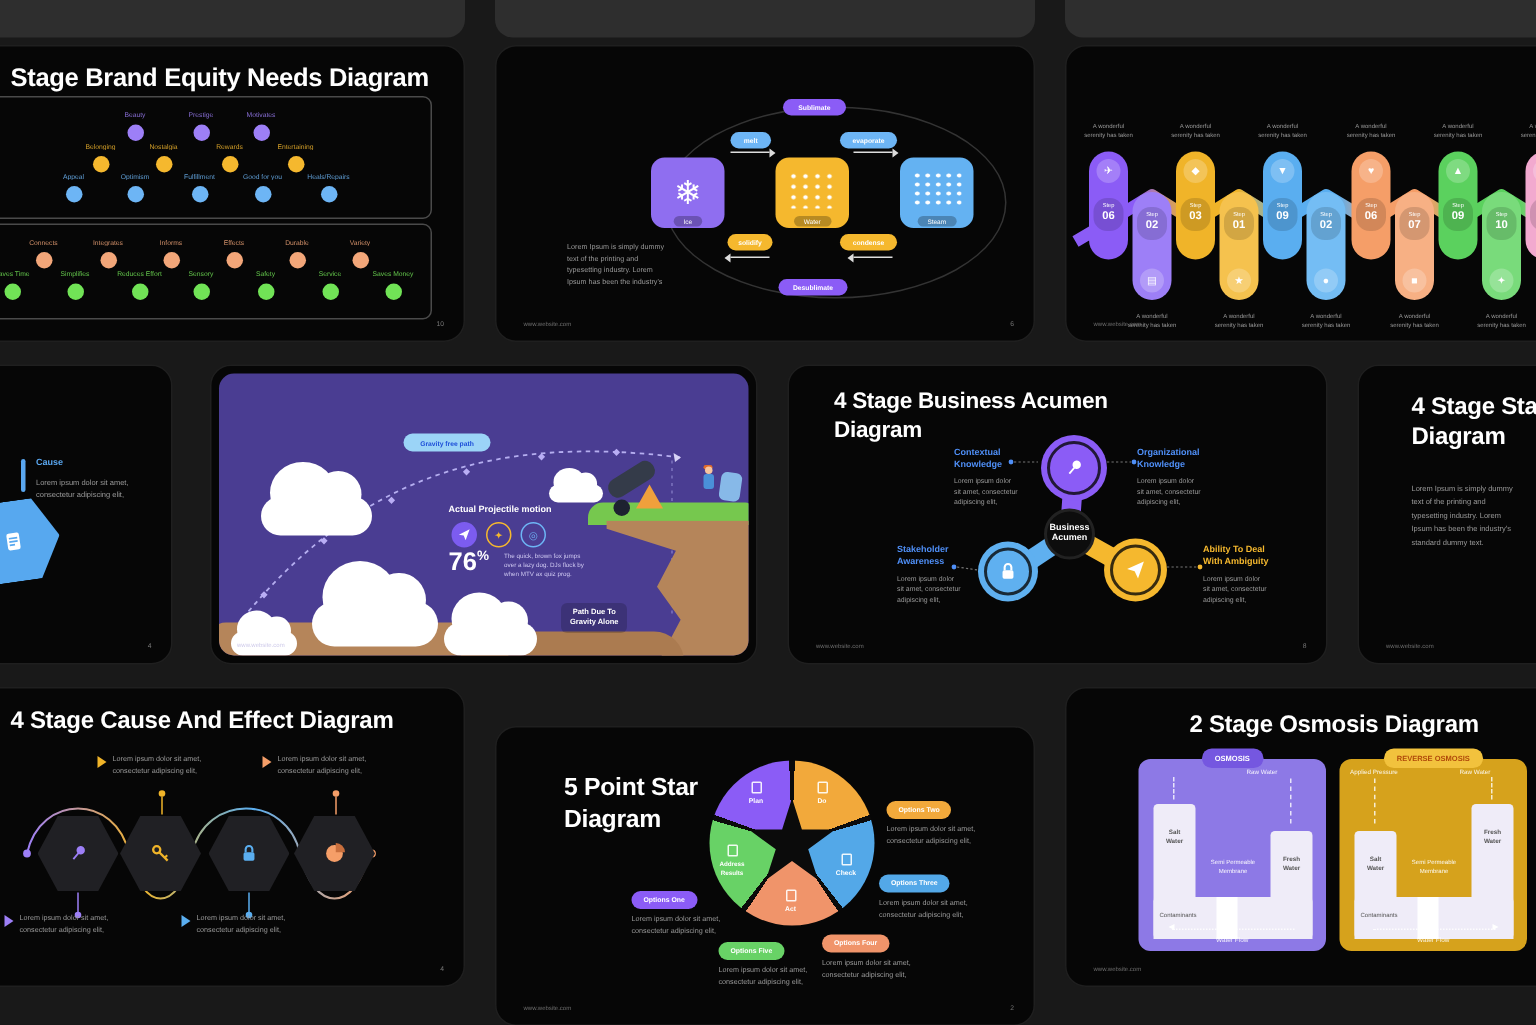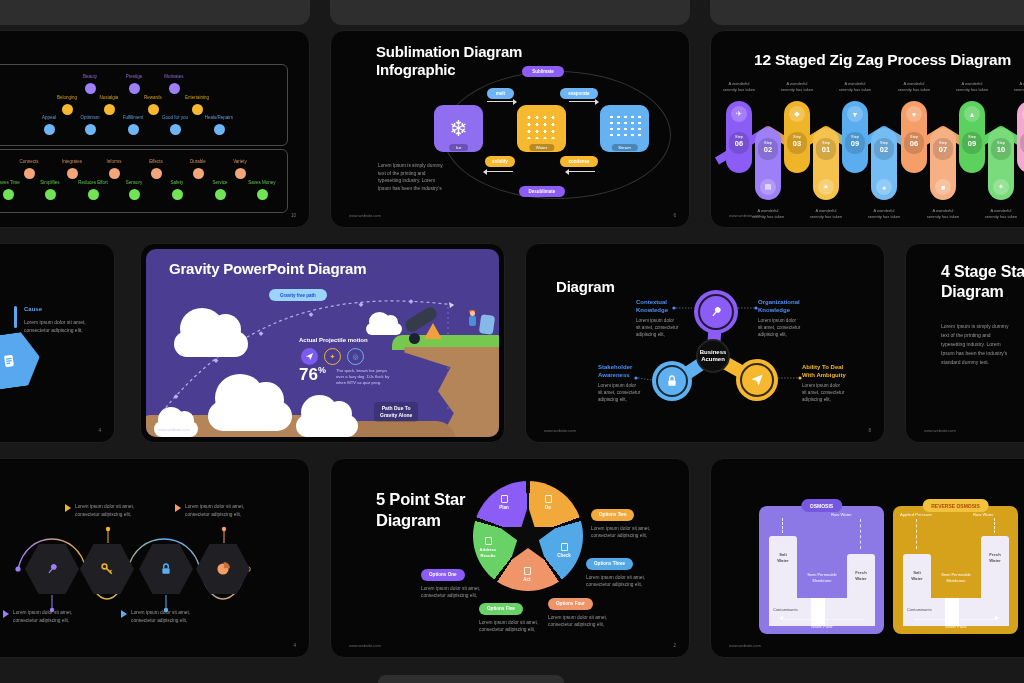--- a/index.html
+++ b/index.html
@@ -130,21 +130,21 @@
 .hex{position:absolute;top:85px;width:54px;height:50px;background:#202024;clip-path:polygon(25% 0,75% 0,100% 50%,75% 100%,25% 100%,0 50%);display:flex;align-items:center;justify-content:center}
 #hx1{left:58px}#hx2{left:113px}#hx3{left:172px}#hx4{left:229px}
 .ceb{position:absolute;display:flex;gap:4px}
 .ceb .tri{width:0;height:0;border-top:4px solid transparent;border-bottom:4px solid transparent;border-left:6px solid var(--c);margin-top:1px}
 .ceb .clines{font-size:4.8px;color:#999;line-height:7.5px}
 .cebs .ceb:nth-child(1){left:98px;top:44px}
 .cebs .ceb:nth-child(2){left:208px;top:44px}
 .cebs .ceb:nth-child(3){left:36px;top:150px}
 .cebs .ceb:nth-child(4){left:154px;top:150px}
 
-#s-star{left:330px;top:458px;width:360px;height:200px}
+#s-star{left:330px;top:484px;width:360px;height:200px}
 #s-star .ttl{left:45px;top:30px;font-size:16.5px;line-height:21px;white-space:normal}
 .wheel5{position:absolute;left:142px;top:22px;width:110px;height:110px;border-radius:50%;background:conic-gradient(from 0deg,#0b0b0b 0 2deg,#f2a93b 2deg 70deg,#0b0b0b 70deg 74deg,#53a8e8 74deg 142deg,#0b0b0b 142deg 146deg,#f0946a 146deg 214deg,#0b0b0b 214deg 218deg,#68d266 218deg 286deg,#0b0b0b 286deg 290deg,#8b5cf6 290deg 358deg,#0b0b0b 358deg 360deg)}
 .star{position:absolute;left:167px;top:47px;width:60px;height:60px;background:#0b0b0b;clip-path:polygon(50% 0%,61% 35%,98% 35%,68% 57%,79% 91%,50% 70%,21% 91%,32% 57%,2% 35%,39% 35%)}
 .seglab{position:absolute;width:40px;text-align:center;color:#fff;font-size:4.5px;font-weight:bold;line-height:5.5px}
 .segicon{width:7px;height:8px;border:1px solid rgba(255,255,255,.9);border-radius:1px;margin:0 auto 2px}
 #sg-plan{left:153px;top:36px}#sg-do{left:197px;top:36px}#sg-check{left:213px;top:84px}#sg-act{left:176px;top:108px}#sg-ar{left:137px;top:78px;font-size:4.2px}
 .sopt{position:absolute;width:86px}
 .spill{display:inline-flex;height:12px;border-radius:6px;background:var(--c);color:#fff;font-size:4.6px;font-weight:bold;align-items:center;padding:0 8px;white-space:nowrap}
 .slor{font-size:4.8px;color:#999;line-height:7.5px;margin-top:4px;white-space:nowrap}
 .sopts .sopt:nth-child(1){left:90px;top:103px}
@@ -184,20 +184,21 @@
 <body>
 
 <div class="stage">
 
   <div class="band" id="band1"></div>
   <div class="band" id="band2"></div>
   <div class="band" id="band3"></div>
   <div class="nextrow"></div>
 
   <div class="slide" id="s-brand">
+    <div class="ttl">Stage Brand Equity Needs Diagram</div>
     <div class="bebox" id="be-box1"></div>
     <div class="bebox" id="be-box2"></div>
     <div class="berow" id="be-purple" style="--c: #9d7ff7;">
         <div class="ditem">
           <div class="lbl">Beauty</div>
           <div class="dot"></div>
         </div>
         <div class="ditem">
           <div class="lbl">Prestige</div>
           <div class="dot"></div>
@@ -300,24 +301,20 @@
         </div>
         <div class="ditem">
           <div class="lbl">Saves Money</div>
           <div class="dot"></div>
         </div>
       </div>
     <div class="pgnum">10</div>
   </div>
 
   <div class="slide" id="s-subl">
-    <div class="ttl">
-      <span>Sublimation Diagram</span><br>
-      <span>Infographic</span>
-    </div>
     <div class="ellipse"></div>
     <div class="sq" id="sq-ice">
       <span class="snow">❄</span>
       <span class="sqlbl">Ice</span>
     </div>
     <div class="sq" id="sq-water">
       <div class="molecules"></div>
       <span class="sqlbl">Water</span>
     </div>
     <div class="sq" id="sq-steam">
@@ -340,21 +337,20 @@
       <div>Lorem Ipsum is simply dummy</div>
       <div>text of the printing and</div>
       <div>typesetting industry. Lorem</div>
       <div>Ipsum has been the industry's</div>
     </div>
     <div class="footer">www.website.com</div>
     <div class="pgnum">6</div>
   </div>
 
   <div class="slide" id="s-zig">
-    <div class="ttl">12 Staged Zig Zag Process Diagram</div>
     <svg id="zigsvg" width="360" height="198">
       <defs>
         <linearGradient id="zgrad" x1="0" y1="0" x2="1" y2="0">
           <stop offset="0" stop-color="#8b5cf6"></stop>
             <stop offset=".12" stop-color="#8b5cf6"></stop>
           <stop offset=".22" stop-color="#f0b429"></stop>
             <stop offset=".32" stop-color="#f0b429"></stop>
           <stop offset=".42" stop-color="#5aaef0"></stop>
             <stop offset=".52" stop-color="#5aaef0"></stop>
           <stop offset=".6" stop-color="#f59e68"></stop>
@@ -537,21 +533,20 @@
           <div class="hair"></div>
           <div class="head"></div>
           <div class="body"></div>
         </div>
       <div class="sack"></div>
       <div class="ground"></div>
       <div class="ground2"></div>
       <div class="cloud" id="gc3"></div>
       <div class="cloud" id="gc4"></div>
       <div class="cloud" id="gc5"></div>
-      <div class="ttl">Gravity PowerPoint Diagram</div>
       <div class="gpill">Gravity free path</div>
       <div class="gmh">Actual Projectile motion</div>
       <div class="gcirc" id="gi1">
         <svg width="9" height="9" viewBox="0 0 10 10">
             <path d="M1 5 L9 1 L6 9 L4.6 5.6 Z" fill="#fff"></path>
           </svg>
       </div>
       <div class="gcirc" id="gi2">✦</div>
       <div class="gcirc" id="gi3">◎</div>
       <div class="gpct"><span>76</span><sup>%</sup></div>
@@ -563,21 +558,21 @@
       <div class="gpath">
         <div>Path Due To</div>
         <div>Gravity Alone</div>
       </div>
       <div class="gfoot">www.website.com</div>
     </div>
   </div>
 
   <div class="slide" id="s-acumen">
     <div class="ttl">
-      <br>
+      <span>4 Stage Business Acumen</span><br>
       <span>Diagram</span>
     </div>
     <svg width="360" height="200" style="position:absolute;left:0;top:0">
       <line x1="187" y1="112" x2="190" y2="70" stroke="#8b5cf6" stroke-width="13" stroke-linecap="round"></line>
       <line x1="187" y1="112" x2="148" y2="138" stroke="#5fb0f0" stroke-width="13" stroke-linecap="round"></line>
       <line x1="187" y1="112" x2="230" y2="136" stroke="#f5b82e" stroke-width="13" stroke-linecap="round"></line>
       <g stroke="#777" stroke-width="0.8" stroke-dasharray="1.5,1.5">
         <line x1="150" y1="64" x2="166" y2="64"></line>
           <line x1="212" y1="64" x2="228" y2="64"></line>
         <line x1="112" y1="134" x2="126" y2="136"></line>
@@ -658,20 +653,21 @@
       <div>Lorem Ipsum is simply dummy</div>
       <div>text of the printing and</div>
       <div>typesetting industry. Lorem</div>
       <div>Ipsum has been the industry's</div>
       <div>standard dummy text.</div>
     </div>
     <div class="footer">www.website.com</div>
   </div>
 
   <div class="slide" id="s-cause">
+    <div class="ttl">4 Stage Cause And Effect Diagram</div>
     <svg width="344" height="200" style="position:absolute;left:0;top:0">
       <defs>
         <linearGradient id="cegrad" x1="0" y1="0" x2="1" y2="0">
           <stop offset="0" stop-color="#9d7ff7"></stop>
             <stop offset=".33" stop-color="#f0b429"></stop>
           <stop offset=".66" stop-color="#5aaef0"></stop>
             <stop offset="1" stop-color="#f59e68"></stop>
         </linearGradient>
       </defs>
       <path d="M51,110 C60,70 110,70 119,110 C128,150 152,150 161,110 C170,70 224,70 233,110 C242,150 270,150 279,110" fill="none" stroke="url(#cegrad)" stroke-width="1.4"></path>
@@ -793,20 +789,21 @@
           <div>Lorem ipsum dolor sit amet,</div>
           <div>consectetur adipiscing elit,</div>
         </div>
       </div>
       </div>
     <div class="footer">www.website.com</div>
     <div class="pgnum">2</div>
   </div>
 
   <div class="slide" id="s-osmo">
+    <div class="ttl">2 Stage Osmosis Diagram</div>
 
     <div class="opanel" id="op-purple">
       <div class="ohead">OSMOSIS</div>
       <div class="toplab" style="left:72px">Raw Water</div>
       <div class="dl" style="left:23px;top:12px;height:15px"></div>
       <div class="dl" style="left:101px;top:13px;height:30px"></div>
       <div class="tcol tl"></div>
       <div class="tcol tr"></div>
       <div class="tb"></div>
       <div class="tm"></div>

